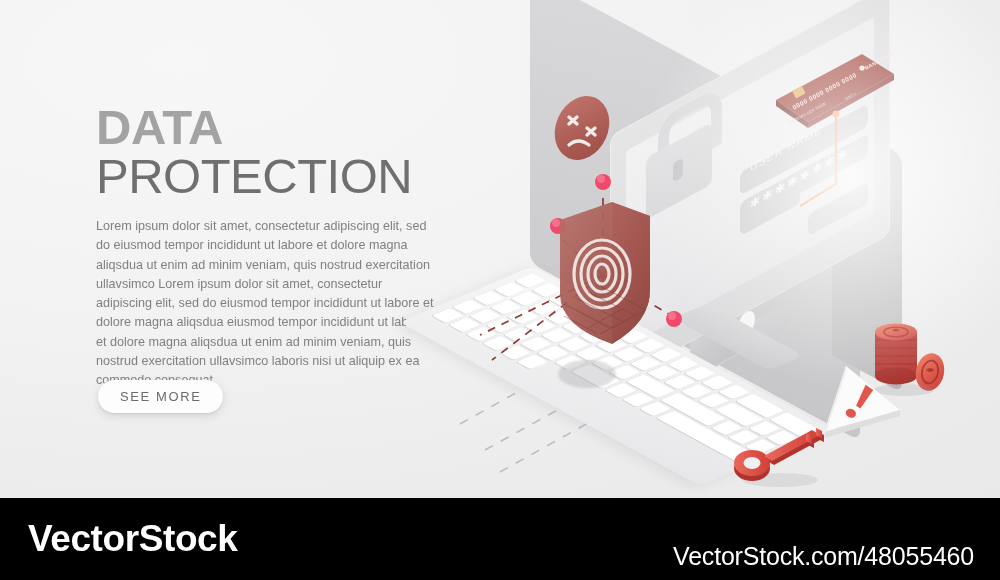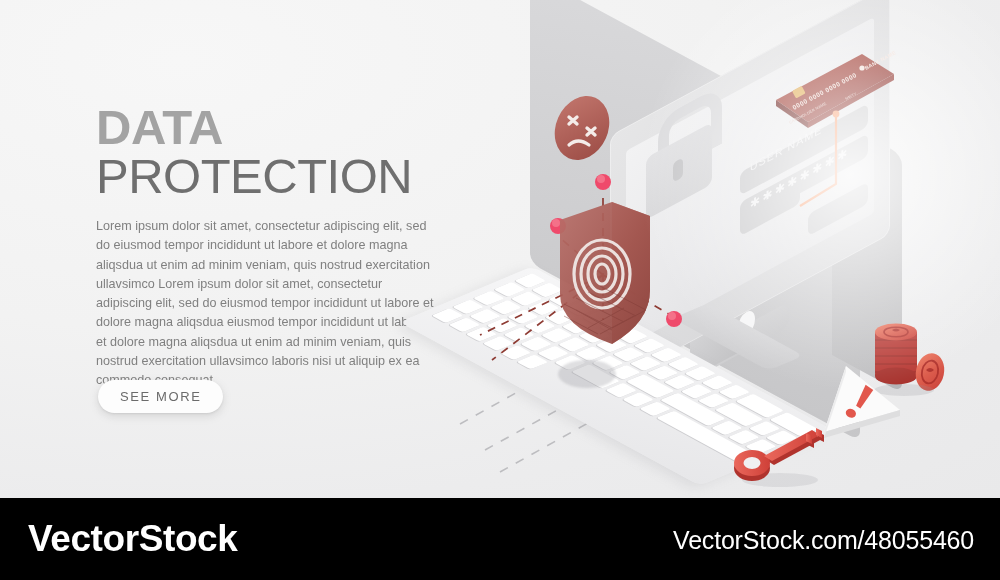--- a/index.html
+++ b/index.html
@@ -186,21 +186,21 @@
   .footer{
     position:absolute;left:0;top:498px;width:1000px;height:82px;
     background:#000000;
   }
   .brand{
     position:absolute;left:28px;top:20px;
     font-size:37px;font-weight:700;color:#ffffff;letter-spacing:-0.4px;
     font-family:"Liberation Sans", sans-serif;
   }
   .urlcode{
-    position:absolute;right:26px;top:28px;
+    position:absolute;right:26px;top:44px;
     font-size:25px;color:#ffffff;letter-spacing:-0.2px;
     font-family:"Liberation Sans", sans-serif;
   }
   .footer-sep{
     position:absolute;left:0;top:498px;width:1000px;height:3px;
     background:#ffffff;
   }
 </style>
 </head>
 <body>

